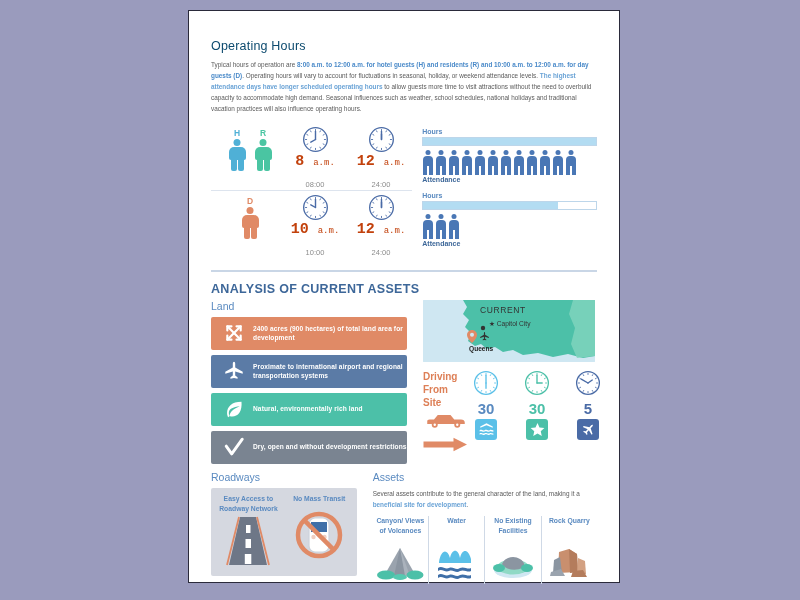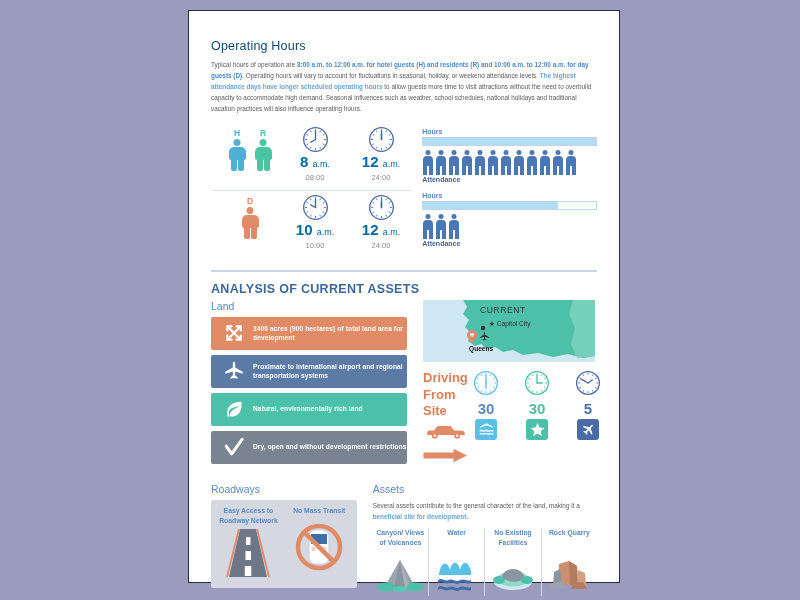--- a/index.html
+++ b/index.html
@@ -50,23 +50,23 @@
   .person-letter { font-size: 8.5px; font-weight: bold; margin-bottom: 1px; }
   .pp { width: 17px; height: 32px; position: relative; }
   .pp .head { position: absolute; left: 50%; transform: translateX(-50%); top: 0; width: 7px; height: 7px; border-radius: 50%; }
   .pp .body { position: absolute; top: 8px; left: 0; width: 17px; height: 13px; border-radius: 5px 5px 2px 2px; }
   .pp .legL, .pp .legR { position: absolute; top: 19px; width: 6px; height: 13px; border-radius: 0 0 2px 2px; }
   .pp .legL { left: 2px; } .pp .legR { right: 2px; }
 
   .time-col { display: flex; gap: 14px; padding-top: 0px;}
   .time-unit { text-align: center; width: 52px; }
   .clockface { width: 27px; height: 27px; margin: 0 auto 1px auto; }
-  .time-big { color: #0369a1; font-size: 15px; font-weight: bold; line-height: 1.05; }
+  .time-big { color: #c2410c; font-size: 15px; font-weight: bold; line-height: 1.05; font-family: Liberation Mono, monospace; }
   .time-big .ampm { font-size: 9px; font-weight: normal; }
-  .time-small { color: #8c8c8c; font-size: 7.5px; margin-top: 3px; }
+  .time-small { color: #8c8c8c; font-size: 7.5px; margin-top: 10px; }
 
   
   .att-col { width: 178px; padding-top: 2px; }
   .att-block { height: 62px; }
   .att-label { color: #5a8ac0; font-size: 7px; font-weight: bold; margin-bottom: 2px; }
   .hours-bar {
     height: 9px; border: 1px solid #bdd6ea; background: #ffffff;
     position: relative; margin-bottom: 3px;
   }
   .hours-fill { height: 100%; background: #b3dcf2; }
@@ -99,28 +99,28 @@
     height: 62px; background: #cfe7f2; position: relative;
     overflow: hidden; border-radius: 1px; margin-bottom: 8px;
   }
   .map-name { position: absolute; left: 57px; top: 5px; color: #333; font-size: 8.5px; letter-spacing: .6px; }
   .map-capitol { position: absolute; left: 66px; top: 20px; color: #333; font-size: 6.6px; }
   .map-queens { position: absolute; left: 46px; top: 45px; color: #222; font-size: 6.6px; font-weight: bold; }
 
   
   .driving { display: flex; align-items: flex-start; }
   .drive-label { width: 54px; }
-  .drive-label-txt { color: #dd7f56; font-size: 13px; font-weight: bold; line-height: 1.3; }
+  .drive-label-txt { color: #dd7f56; font-size: 10px; font-weight: bold; line-height: 1.3; }
   .drive-items { display: flex; gap: 17px; }
   .drive-unit { width: 34px; text-align: center; }
   .drive-num { font-size: 15px; font-weight: bold; line-height: 1.1; margin: 1px 0 2px 0; }
   .dest-sq { width: 22px; height: 21px; border-radius: 3px; margin: 0 auto; display:flex; align-items:center; justify-content:center; }
 
   
-  .bottom { display: flex; gap: 16px; margin-top: 14px; }
+  .bottom { display: flex; gap: 16px; margin-top: 2px; }
   .col-road { width: 148px; }
   .col-assets { width: 228px; }
   .road-box { background: #d5d8e0; border-radius: 2px; height: 88px; display:flex; padding: 6px 2px 0 2px; }
   .road-half { flex: 1; text-align: center; }
   .road-cap { color: #5a8ac0; font-size: 6.8px; font-weight: bold; line-height: 1.45; margin-bottom: 2px; }
 
   .assets-row { display: flex; margin-top: 6px; }
   .asset-unit { flex: 1; text-align: center; border-left: 1px solid #cfd9e6; padding: 0 2px; }
   .asset-unit:first-child { border-left: none; }
   .asset-cap { color: #5a8ac0; font-size: 6.8px; font-weight: bold; line-height: 1.45; min-height: 30px; }

